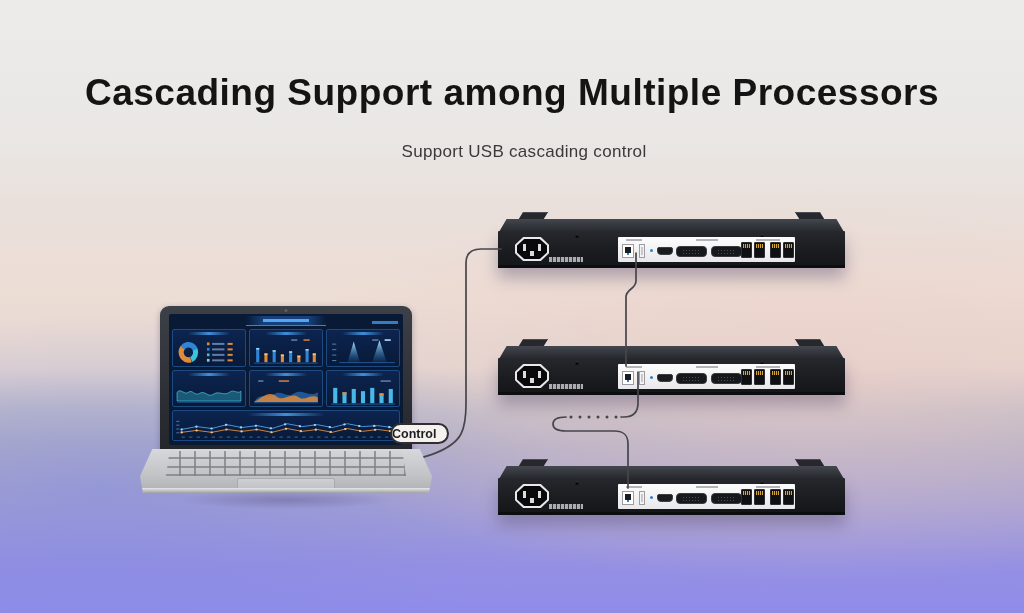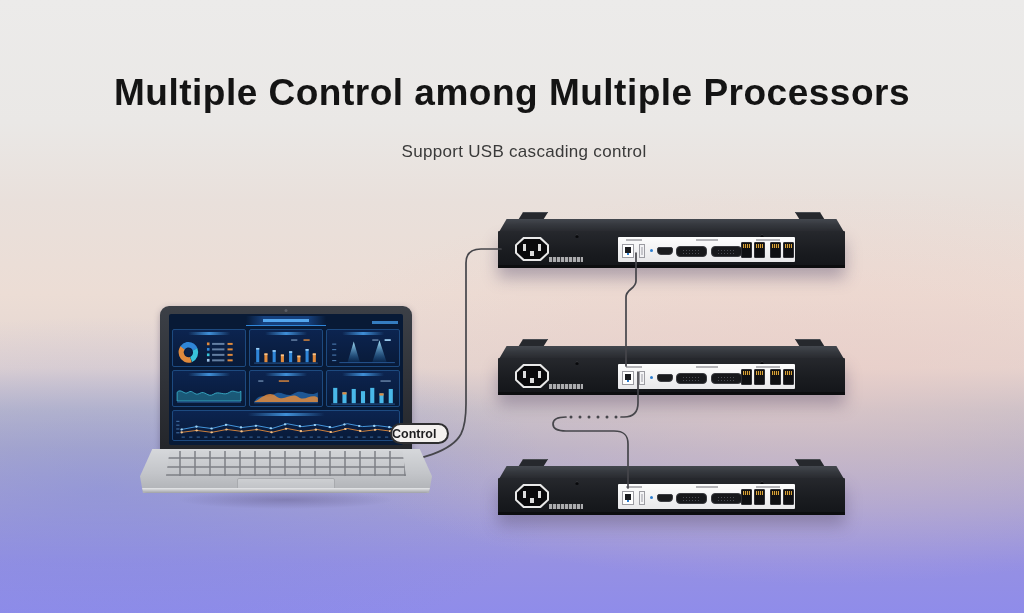--- a/index.html
+++ b/index.html
@@ -228,21 +228,21 @@
         <div class="dvi d1"></div>
         <div class="dvi d2"></div>
         <div class="rj45 r1"></div>
         <div class="rj45 r2"></div>
         <div class="rj45 r3"></div>
         <div class="rj45 r4"></div>
       </div>
     </div>
   </div>
 
-  <h1 class="title">Multiple Control among Multiple Processors</h1>
+  <h1 class="title">Cascading Support among Multiple Processors</h1>
   <p class="subtitle">Support USB cascading control</p>
 
   <svg class="cables" width="1024" height="613" viewBox="0 0 1024 613">
     <g fill="none" stroke="#46464b" stroke-width="1.7" stroke-linecap="round">
       <path d="M 380 465 C 420 461 452 451 461 434 C 465 426 466 416 466 404 L 466 263 C 466 253 472 249 481 249 L 501 249"></path>
       <path d="M 636 253 L 636 281 C 636 289 626 289 626 297 L 626 366"></path>
       <path d="M 638 372 L 638 403 C 638 413 633 417 624 417 L 621 417"></path>
       <path d="M 566 417 C 556 417 553 420 553 424 C 553 428 556 431 566 431 L 614 431 C 625 431 628 436 628 444 L 628 488"></path>
     </g>
     <g fill="#46464b">

